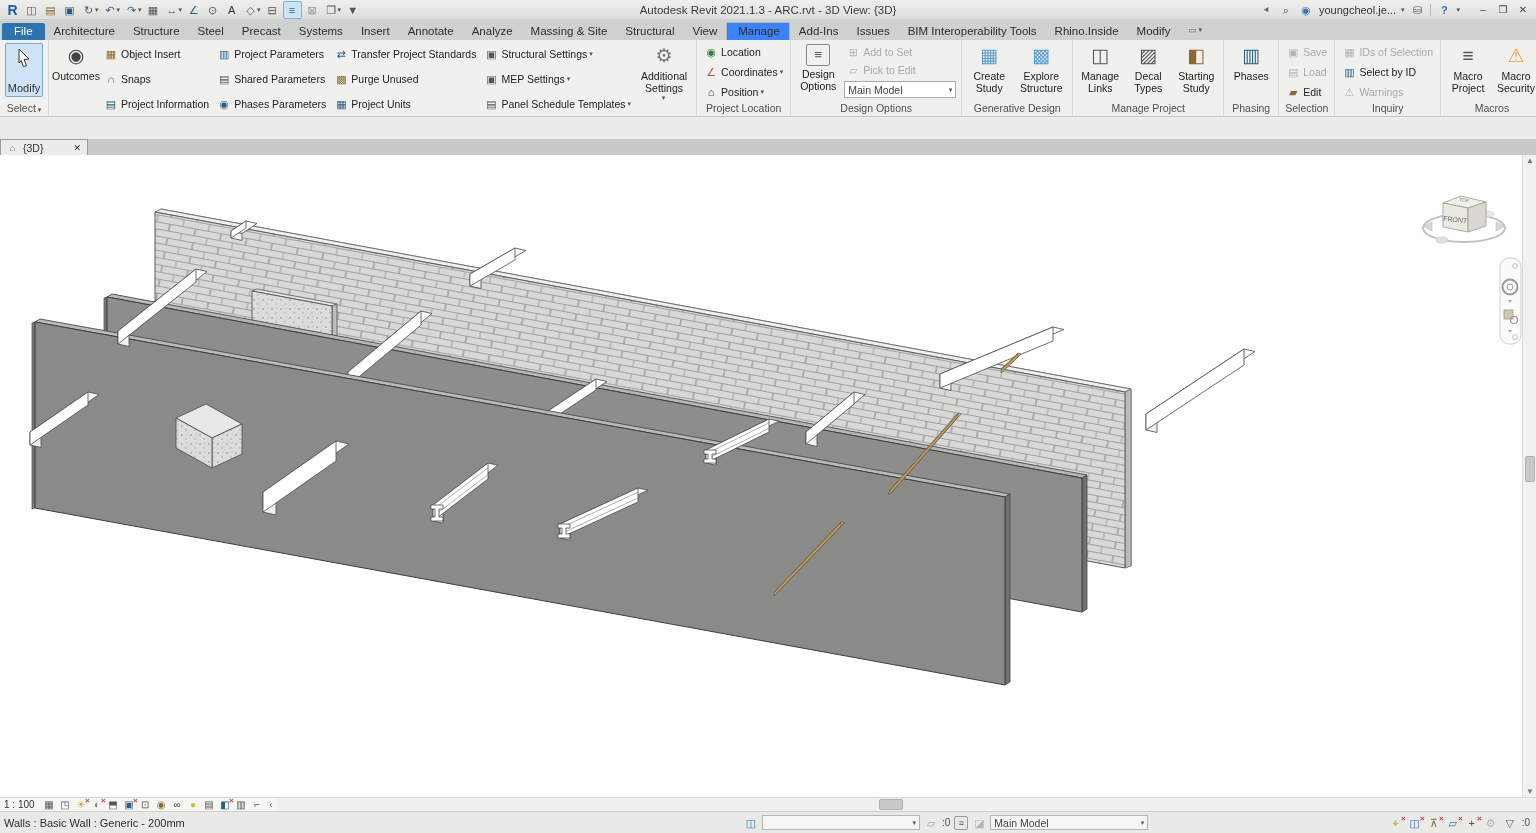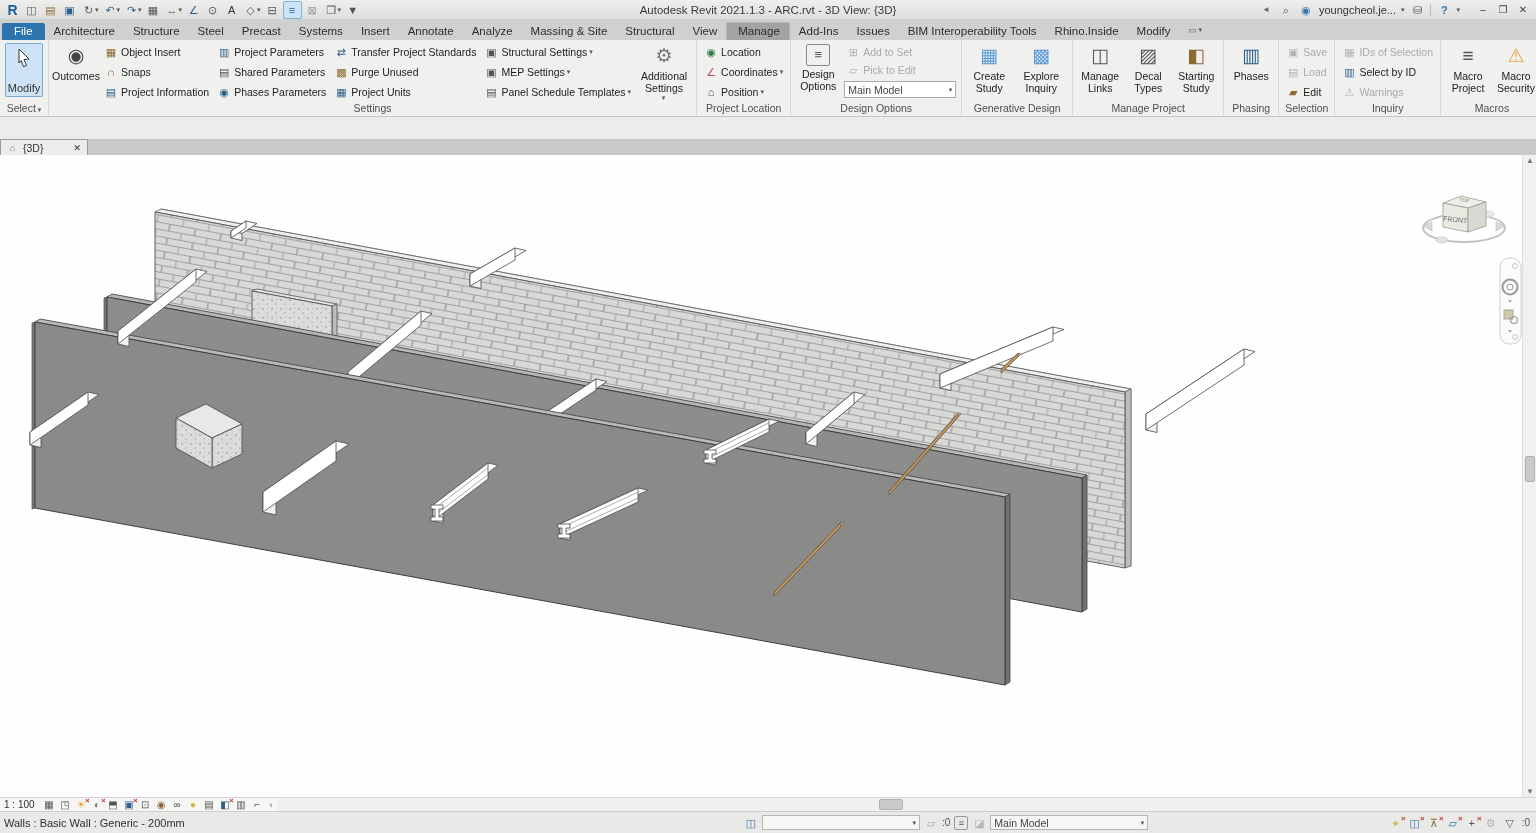--- a/index.html
+++ b/index.html
@@ -17,21 +17,21 @@
   .win-title{position:absolute;left:0;right:0;text-align:center;font-size:11.5px;color:#3a3a3a;pointer-events:none;}
   .tb-right{margin-left:auto;display:flex;align-items:center;gap:6px;z-index:2;}
   .tb-right .sep{width:1px;height:12px;background:#bbb;}
   .user-label{color:#333;}
   .winbtns{display:flex;align-items:center;gap:2px;margin-left:8px;}
   .winbtn{width:18px;text-align:center;font-size:10px;color:#444;}
   
   .tabrow{height:20px;background:#cfd0d0;display:flex;align-items:flex-end;padding:0 0 0 2px;}
   .tab{padding:2px 9px 3px;font-size:11.5px;color:#2d2d2d;white-space:nowrap;}
   .tab.file{background:#2d74ae;color:#fff;border-radius:2px 2px 0 0;padding:2px 12px 3px;}
-  .tab.active{background:#a3a3a3;border:1px solid #b5b5b3;border-bottom:none;border-radius:2px 2px 0 0;padding-left:11px;}
+  .tab.active{background:#3b82f6;border:1px solid #b5b5b3;border-bottom:none;border-radius:2px 2px 0 0;padding-left:11px;}
   .ribbon-toggle{display:flex;align-items:center;margin-left:6px;padding-bottom:3px;color:#555;}
   
   .ribbon{height:77px;background:#f0f0ee;border-bottom:1px solid #c5c5c3;display:flex;box-sizing:border-box;}
   .rpanel{display:flex;flex-direction:column;border-right:1px solid #d8d8d6;box-sizing:border-box;}
   .rpanel-content{flex:1;display:flex;align-items:stretch;padding:2px 3px 0;}
   .rpanel-label{text-align:center;font-size:10.5px;color:#4e4e4e;padding:0 6px 2px;white-space:nowrap;}
   .bigbtn{width:46px;display:flex;flex-direction:column;align-items:center;justify-content:flex-start;
           text-align:center;font-size:10.5px;line-height:1.15;padding:2px 1px 0;color:#222;}
   .bigbtn .gib{margin-bottom:2px;}
   .gi{display:inline-block;width:14px;text-align:center;font-size:11px;line-height:14px;}
@@ -265,21 +265,20 @@
               <span>Panel Schedule Templates</span>
               <span class="caret">▾</span>
             </div>
           </div>
         <div class="bigbtn" style="width:56px;">
           <span class="gib" style="color:#777;">⚙</span>
           <span>Additional Settings</span>
             <span class="caret">▾</span>
         </div>
       </div>
-      <div class="rpanel-label">Settings</div>
     </div>
 
     <div class="rpanel">
       <div class="rpanel-content">
           <div class="rcol" id="loc-col">
             <div class="sbtn">
               <span class="gi" style="color: rgb(44, 125, 63);">◉</span>
               <span>Location</span>
             </div>
             <div class="sbtn">
@@ -322,21 +321,21 @@
     </div>
 
     <div class="rpanel">
       <div class="rpanel-content">
         <div class="bigbtn">
           <span class="gib" style="color:#5b9bd5;">▦</span>
           <span>Create Study</span>
         </div>
         <div class="bigbtn" style="width:54px;">
           <span class="gib" style="color:#5b9bd5;">▩</span>
-          <span>Explore Inquiry</span>
+          <span>Explore Structure</span>
         </div>
       </div>
       <div class="rpanel-label">Generative Design</div>
     </div>
 
     <div class="rpanel">
       <div class="rpanel-content" id="mp-row">
           <div class="bigbtn">
             <span class="gib" style="color: rgb(85, 85, 85);">◫</span>
             <span>Manage Links</span>

